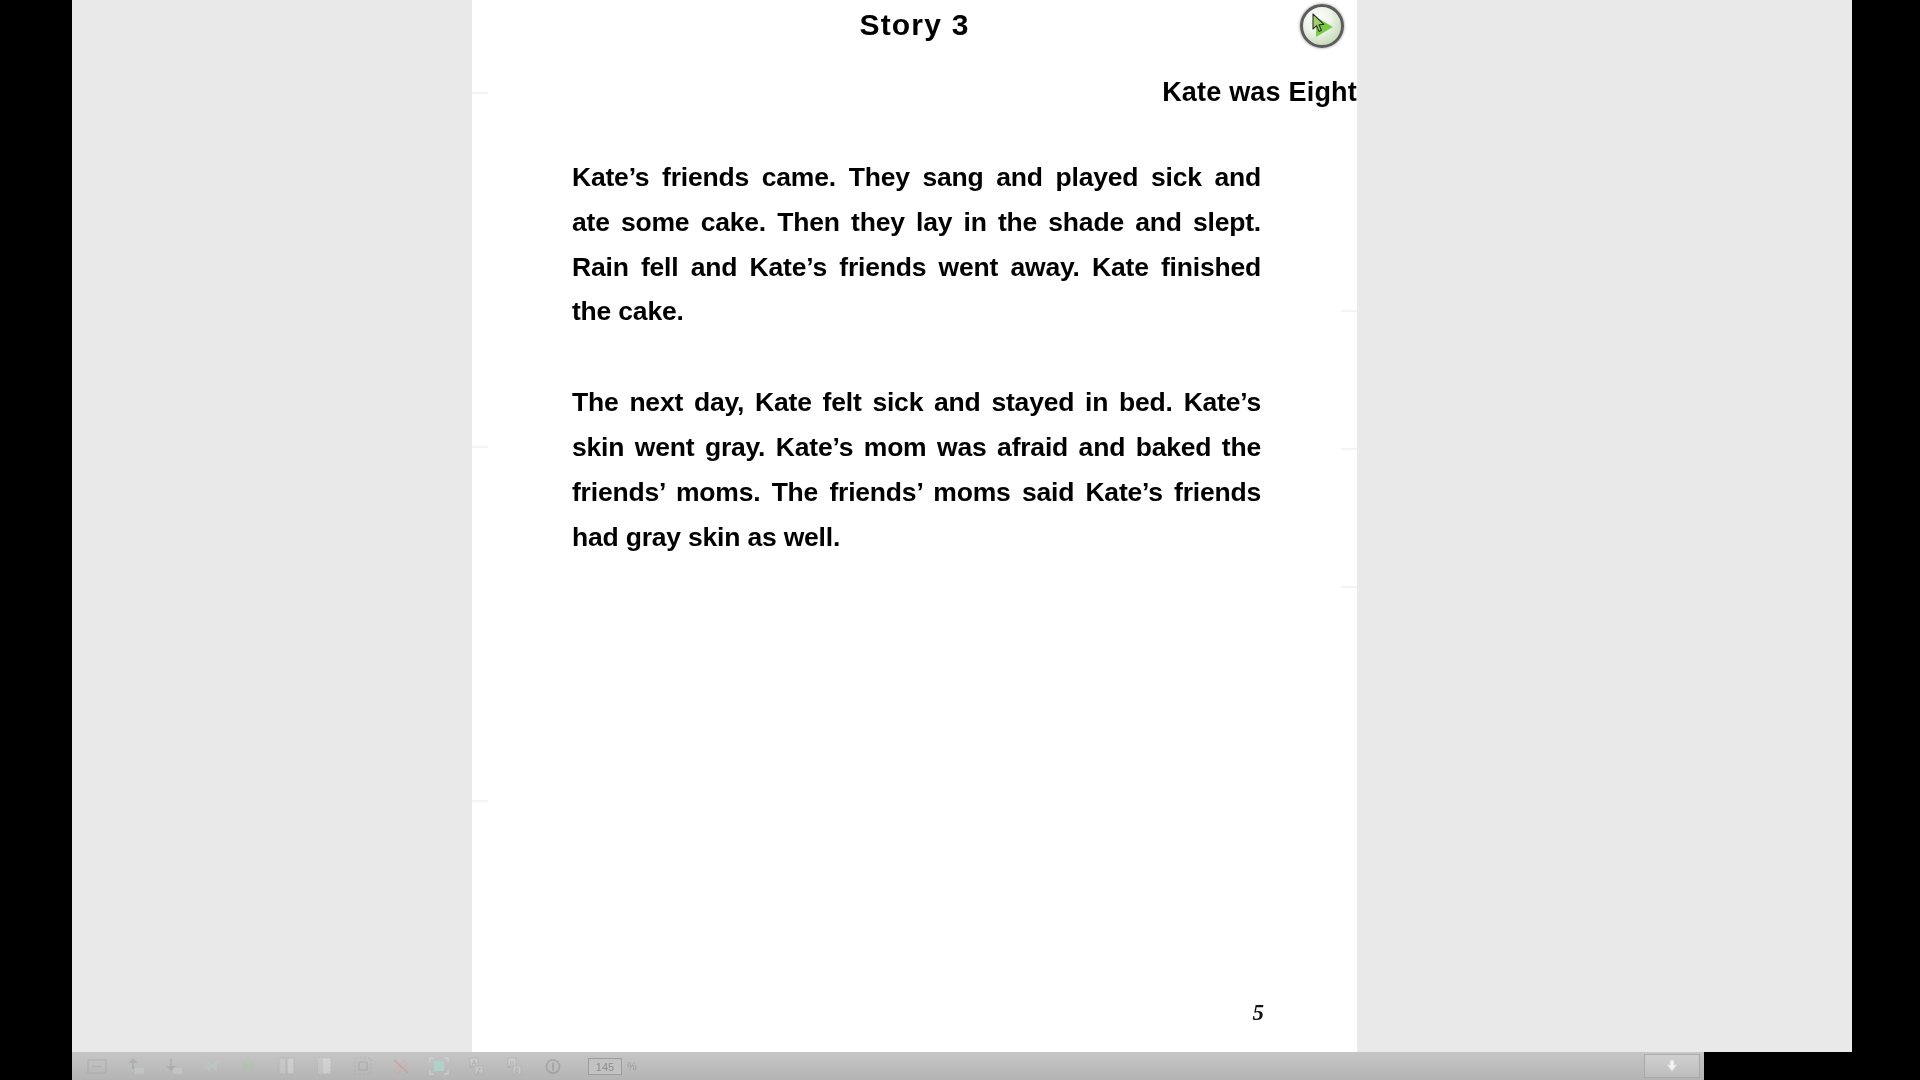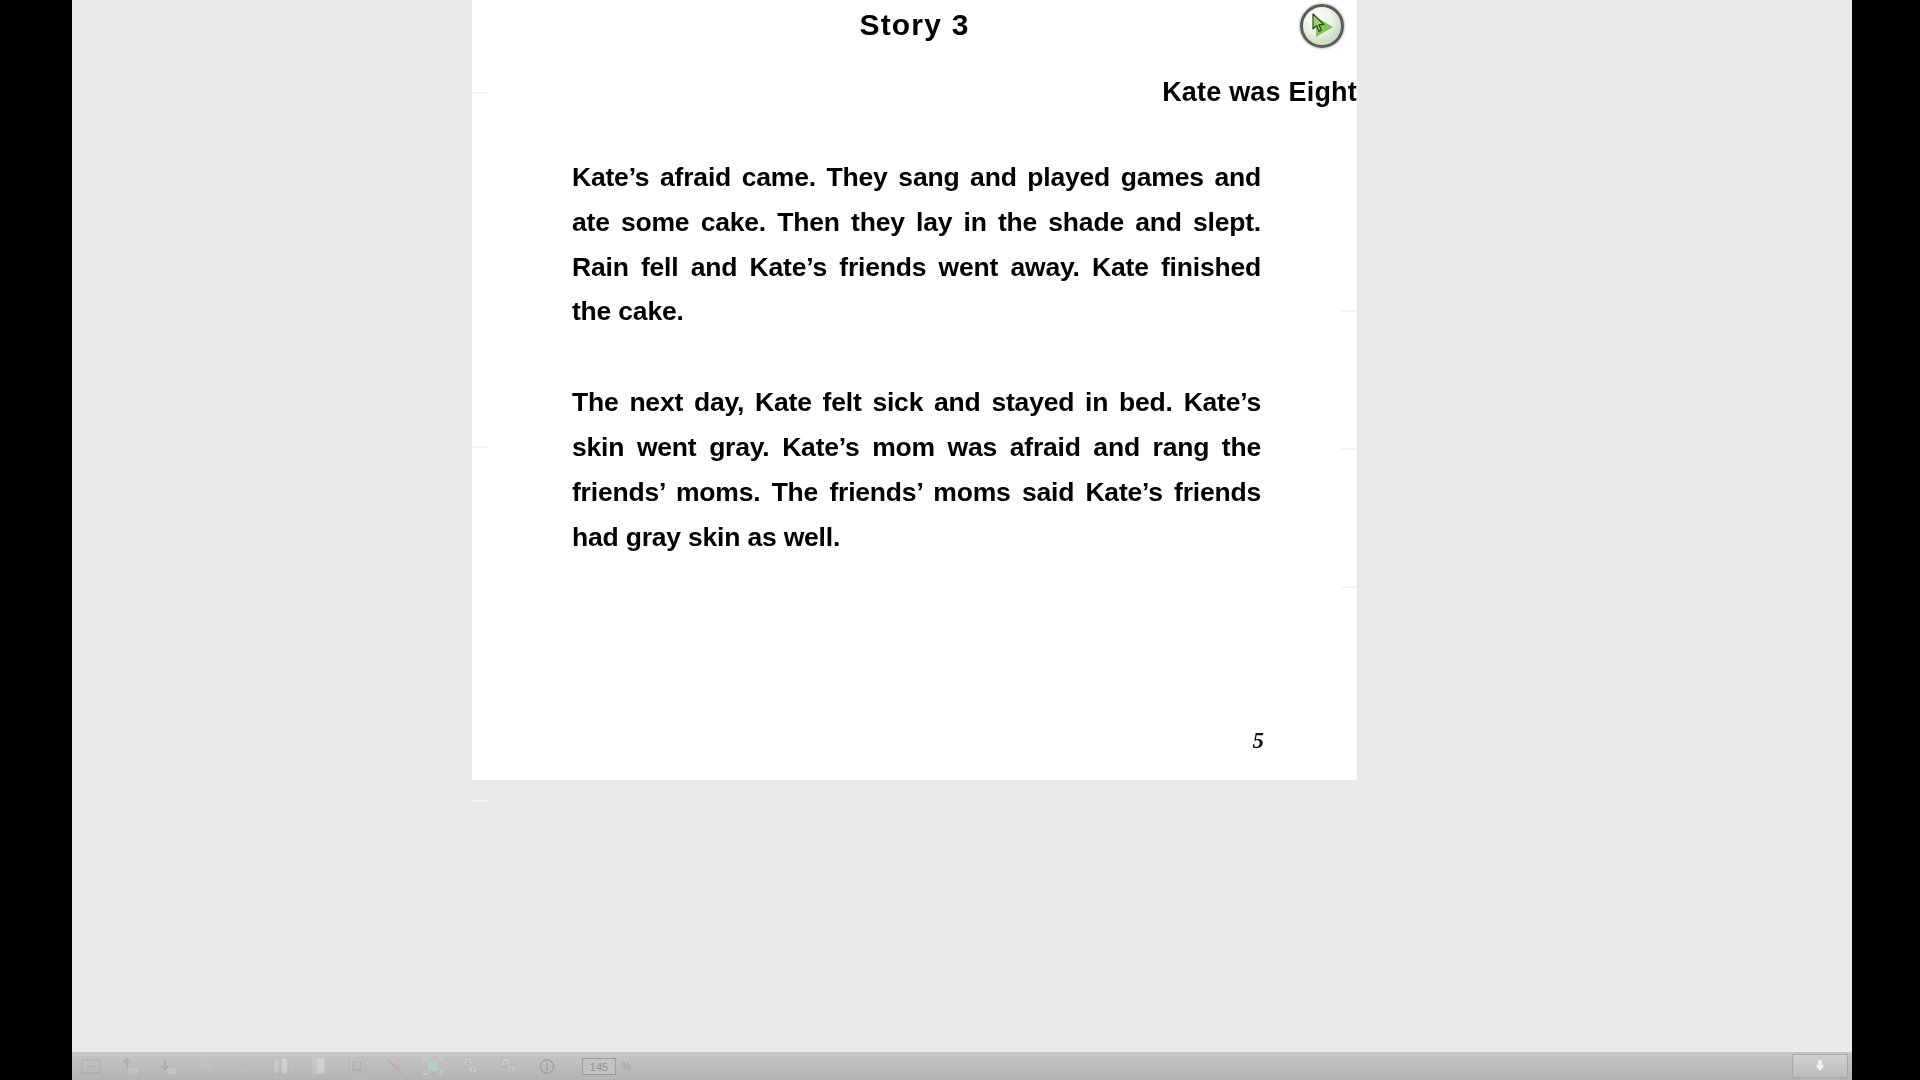--- a/index.html
+++ b/index.html
@@ -42,21 +42,21 @@
     width: 68px; height: 1052px;
     background: #000000;
   }
 
   
   .page {
     position: absolute;
     left: 400px;
     top: 0;
     width: 885px;
-    height: 780px;
+    height: 1052px;
     background: #ffffff;
   }
   .page-inner {
     position: relative;
     width: 100%;
     height: 100%;
   }
 
   
   .story-font {
@@ -149,27 +149,27 @@
     top: 6px;
     width: 14px;
     height: 20px;
   }
 
   
   .toolbar {
     position: absolute;
     left: 72px;
     top: 1052px;
-    width: 1780px;
+    width: 1632px;
     height: 28px;
     background: linear-gradient(to bottom, #c6c6c6 0%, #bcbcbc 55%, #b4b4b4 100%);
     display: flex;
     align-items: center;
     box-sizing: border-box;
-    padding-left: 6px;
+    padding-left: 12px;
   }
   .toolbar-left {
     display: flex;
     align-items: center;
     gap: 12px;
     flex: 1;
   }
   .tb-btn {
     width: 26px;
     height: 22px;
@@ -254,22 +254,22 @@
         <div class="edge-tick" style="left:0px;  top:800px;"></div>
         <div class="edge-tick" style="right:0px; top:310px;"></div>
         <div class="edge-tick" style="right:0px; top:448px;"></div>
         <div class="edge-tick" style="right:0px; top:586px;"></div>
 
         <div class="story-font story-title">Story  3</div>
 
         <div class="story-font story-subtitle">Kate was Eight</div>
 
         <div class="body-block">
-          <p class="story-font para">Kate’s afraid came. They sang and played games and ate some cake. Then they lay in the shade and slept. Rain fell and Kate’s friends went away. Kate finished the cake.</p>
-          <p class="story-font para">The next day, Kate felt sick and stayed in bed. Kate’s skin went gray. Kate’s mom was afraid and rang the friends’ moms. The friends’ moms said Kate’s friends had gray skin as well.</p>
+          <p class="story-font para">Kate’s friends came. They sang and played sick and ate some cake. Then they lay in the shade and slept. Rain fell and Kate’s friends went away. Kate finished the cake.</p>
+          <p class="story-font para">The next day, Kate felt sick and stayed in bed. Kate’s skin went gray. Kate’s mom was afraid and baked the friends’ moms. The friends’ moms said Kate’s friends had gray skin as well.</p>
         </div>
 
         <div class="page-number">5</div>
 
       </div>
     </div>
 
     <div class="play-button">
       <div class="play-glyph"></div>
       <svg class="cursor-glyph" viewBox="0 0 14 20">

